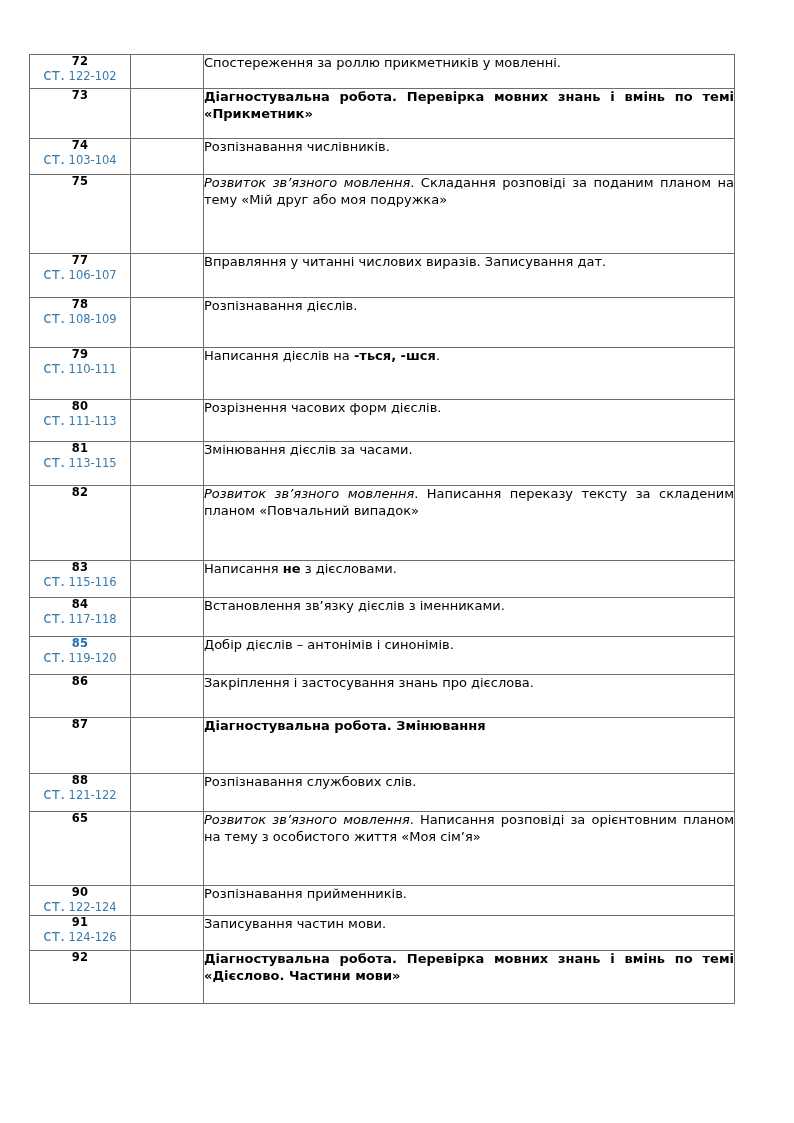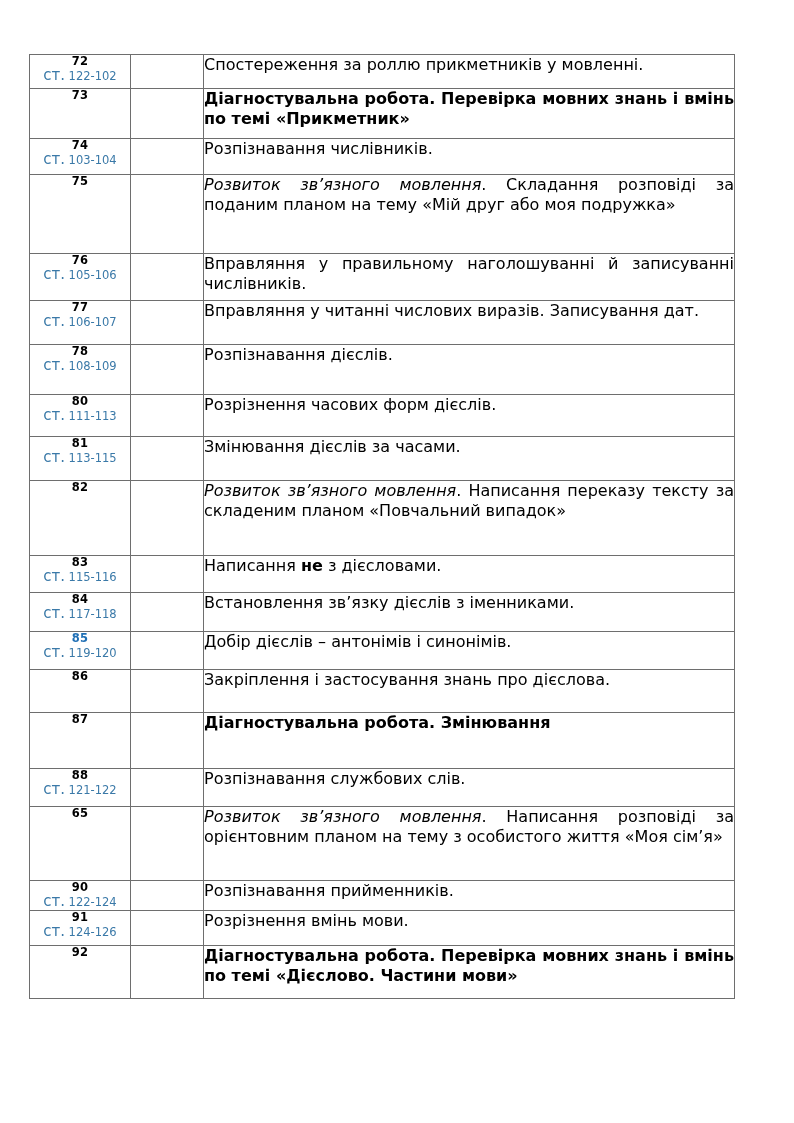--- a/index.html
+++ b/index.html
@@ -79,21 +79,21 @@
   }
 
   
   .cell-date {
     background: #ffffff;
   }
 
   
   .cell-topic {
     padding: 2px 5px 3px 6px;
-    font-size: 16px;
+    font-size: 13px;
     line-height: 1.27;
     text-align: justify;
     text-justify: inter-word;
     hyphens: none;
   }
   .cell-topic.bold {
     font-weight: bold;
   }
   .topic-italic {
     font-style: italic;
@@ -151,50 +151,50 @@
         </tr>
         <tr style="height: 79px;">
           <td class="cell-num">
             <span class="num-main">75</span>
           </td>
           <td class="cell-date"></td>
           <td class="cell-topic">
             <p><span class="topic-italic">Розвиток зв’язного мовлення</span><span>. Складання розповіді за поданим планом на тему  «Мій друг або моя подружка»</span></p>
           </td>
         </tr>
-        <tr style="height: 47px;">
-          <td class="cell-num">
-            <span class="num-main">76</span>
-            <span class="num-page"><span class="pfx">ст.</span> <span class="pnum">105-106</span></span>
-          </td>
-          <td class="cell-date"></td>
-          <td class="cell-topic">
-            <p><span>Вправляння у правильному наголошуванні й записуванні числівників.</span></p>
-          </td>
-        </tr>
         <tr style="height: 44px;">
           <td class="cell-num">
             <span class="num-main">77</span>
             <span class="num-page"><span class="pfx">ст.</span> <span class="pnum">106-107</span></span>
           </td>
           <td class="cell-date"></td>
           <td class="cell-topic">
             <p><span>Вправляння у читанні числових виразів. Записування дат.</span></p>
           </td>
         </tr>
         <tr style="height: 50px;">
           <td class="cell-num">
             <span class="num-main">78</span>
             <span class="num-page"><span class="pfx">ст.</span> <span class="pnum">108-109</span></span>
           </td>
           <td class="cell-date"></td>
           <td class="cell-topic">
             <p><span>Розпізнавання дієслів.</span></p>
           </td>
         </tr>
+        <tr style="height: 52px;">
+          <td class="cell-num">
+            <span class="num-main">79</span>
+            <span class="num-page"><span class="pfx">ст.</span> <span class="pnum">110-111</span></span>
+          </td>
+          <td class="cell-date"></td>
+          <td class="cell-topic">
+            <p><span>Написання дієслів на </span><span class="topic-bold">-ться, -шся</span><span>.</span></p>
+          </td>
+        </tr>
         <tr style="height: 42px;">
           <td class="cell-num">
             <span class="num-main">80</span>
             <span class="num-page"><span class="pfx">ст.</span> <span class="pnum">111-113</span></span>
           </td>
           <td class="cell-date"></td>
           <td class="cell-topic">
             <p><span>Розрізнення часових форм дієслів.</span></p>
           </td>
         </tr>
@@ -294,21 +294,21 @@
             <p><span>Розпізнавання прийменників.</span></p>
           </td>
         </tr>
         <tr style="height: 35px;">
           <td class="cell-num">
             <span class="num-main">91</span>
             <span class="num-page"><span class="pfx">ст.</span> <span class="pnum">124-126</span></span>
           </td>
           <td class="cell-date"></td>
           <td class="cell-topic">
-            <p><span>Розрізнення вмінь мови.</span></p>
+            <p><span>Записування частин мови.</span></p>
           </td>
         </tr>
         <tr style="height: 53px;">
           <td class="cell-num">
             <span class="num-main">92</span>
           </td>
           <td class="cell-date"></td>
           <td class="cell-topic bold">
             <p><span class="topic-bold">Діагностувальна робота. Перевірка мовних знань і вмінь по темі «Дієслово. Частини мови»</span></p>
           </td>

